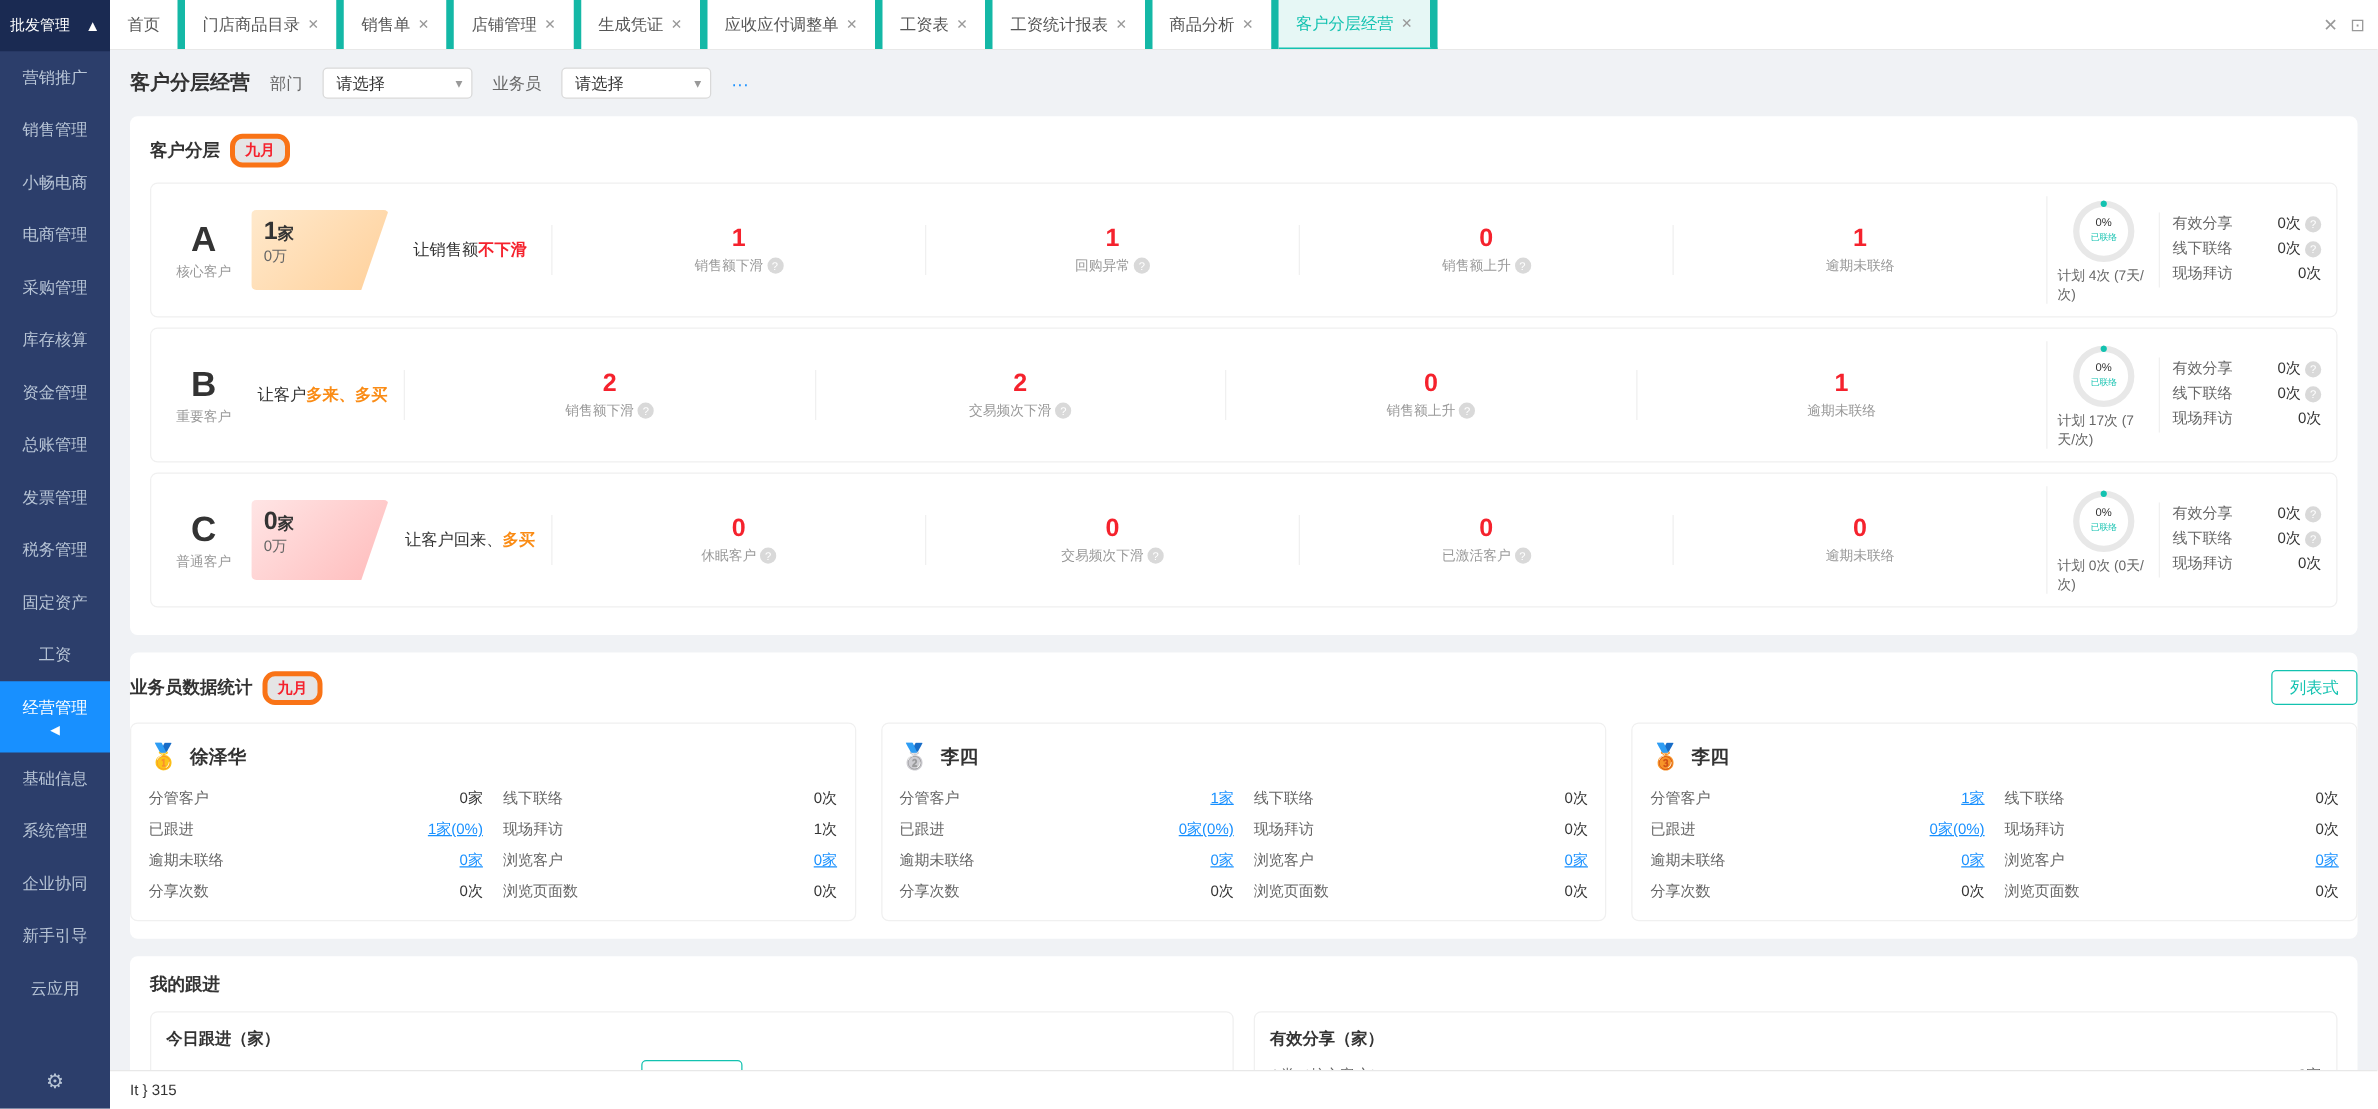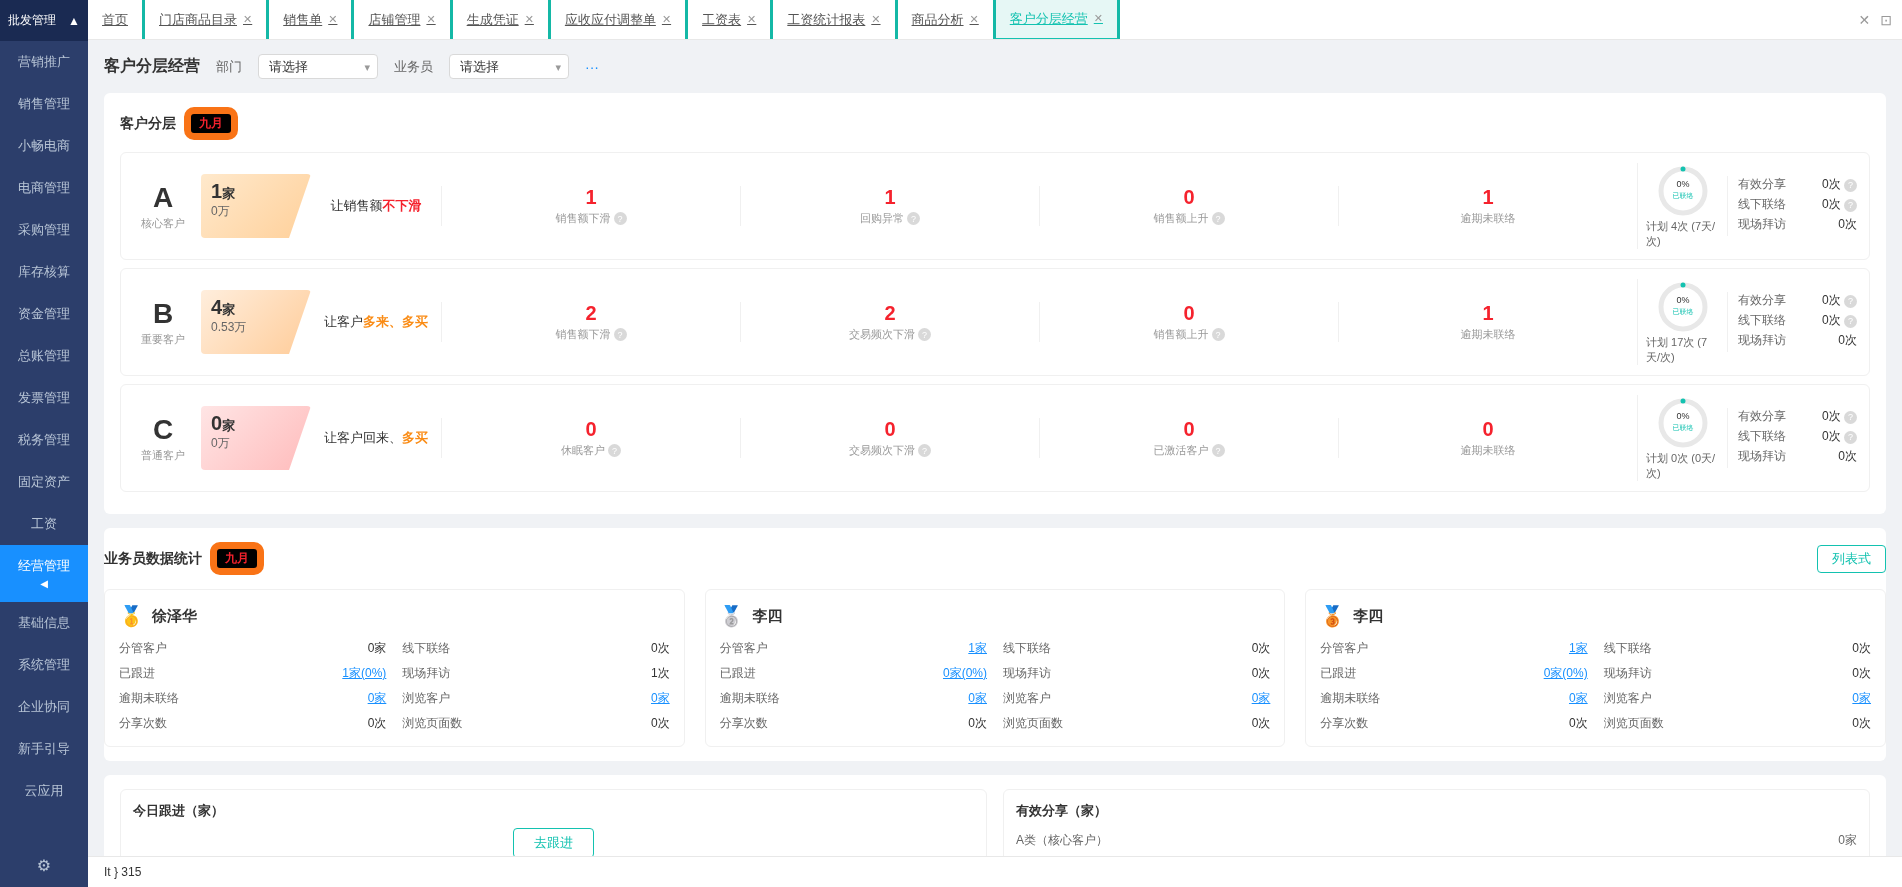--- a/index.html
+++ b/index.html
@@ -70,23 +70,22 @@
     }
     .tab {
       padding: 2px 14px;
       height: 40px;
       display: flex;
       align-items: center;
       font-size: 13px;
       color: #555;
       cursor: pointer;
       white-space: nowrap;
-      border-right: 3px solid #14b8a6;
+      border-right: 6px solid #14b8a6;
       position: relative;
-      text-decoration: underline;
     }
     .tab.active {
       background: #e6f7f5;
       color: #13c2b0;
       border-bottom: 2px solid #13c2b0;
     }
     .tab .close-x {
       margin-left: 6px;
       font-size: 11px;
       color: #999;
@@ -158,26 +157,26 @@
     .section-title {
       font-size: 14px;
       font-weight: bold;
       color: #333;
       margin-bottom: 12px;
       display: flex;
       align-items: center;
       gap: 8px;
     }
     .month-badge {
-      background: #000000;
+      background: #e5e5e5;
       color: #f5222d;
       font-size: 12px;
       padding: 1px 8px;
       border-radius: 10px;
-      border: 7px solid #f97316;
+      border: 4px solid #f97316;
     }
 
     
     .tier-row {
       display: flex;
       align-items: center;
       border: 1px solid #f0f0f0;
       border-radius: 6px;
       margin-bottom: 8px;
       padding: 10px 12px;
@@ -618,27 +617,20 @@
             <span class="right-stat-val">0次</span>
           </div>
         </div>
       </div>
 
       <div class="tier-row tier-b">
         <div class="tier-label">
           <div class="tier-letter">B</div>
           <div class="tier-name">重要客户</div>
         </div>
-        <div class="tier-count-block" style="height:64px;">
-          <div class="tier-count-bg" style="background:linear-gradient(135deg,#ffeedd,#ffcc99);clip-path:polygon(0 0,100% 0,80% 100%,0 100%);border-radius:4px;"></div>
-          <div class="tier-count-content">
-            <div class="tier-count-num">4<span>家</span></div>
-            <div class="tier-count-sub">0.53万</div>
-          </div>
-        </div>
         <div class="tier-slogan">
           让客户<span class="highlight-orange">多来、多买</span>
         </div>
         <div class="tier-stats">
           <div class="stat-cell">
             <div class="stat-num">2</div>
             <div class="stat-label">销售额下滑 <span class="info-icon">?</span></div>
           </div>
           <div class="stat-cell">
             <div class="stat-num">2</div>
@@ -866,20 +858,23 @@
             <div class="biz-row">
               <span>浏览页面数</span>
               <span class="biz-val-plain">0次</span>
             </div>
           </div>
         </div>
       </div>
     </div>
 
     <div class="section">
+      <div class="section-title">
+        <span>我的跟进</span>
+      </div>
       <div class="follow-cards">
         <div class="follow-card">
           <div class="follow-card-title">今日跟进（家）</div>
           <button class="follow-btn">去跟进</button>
           <div style="margin-top:10px;">
             <div class="biz-row" style="padding:4px 0;">
               <span>未跟进</span>
               <span>—</span>
             </div>
 

